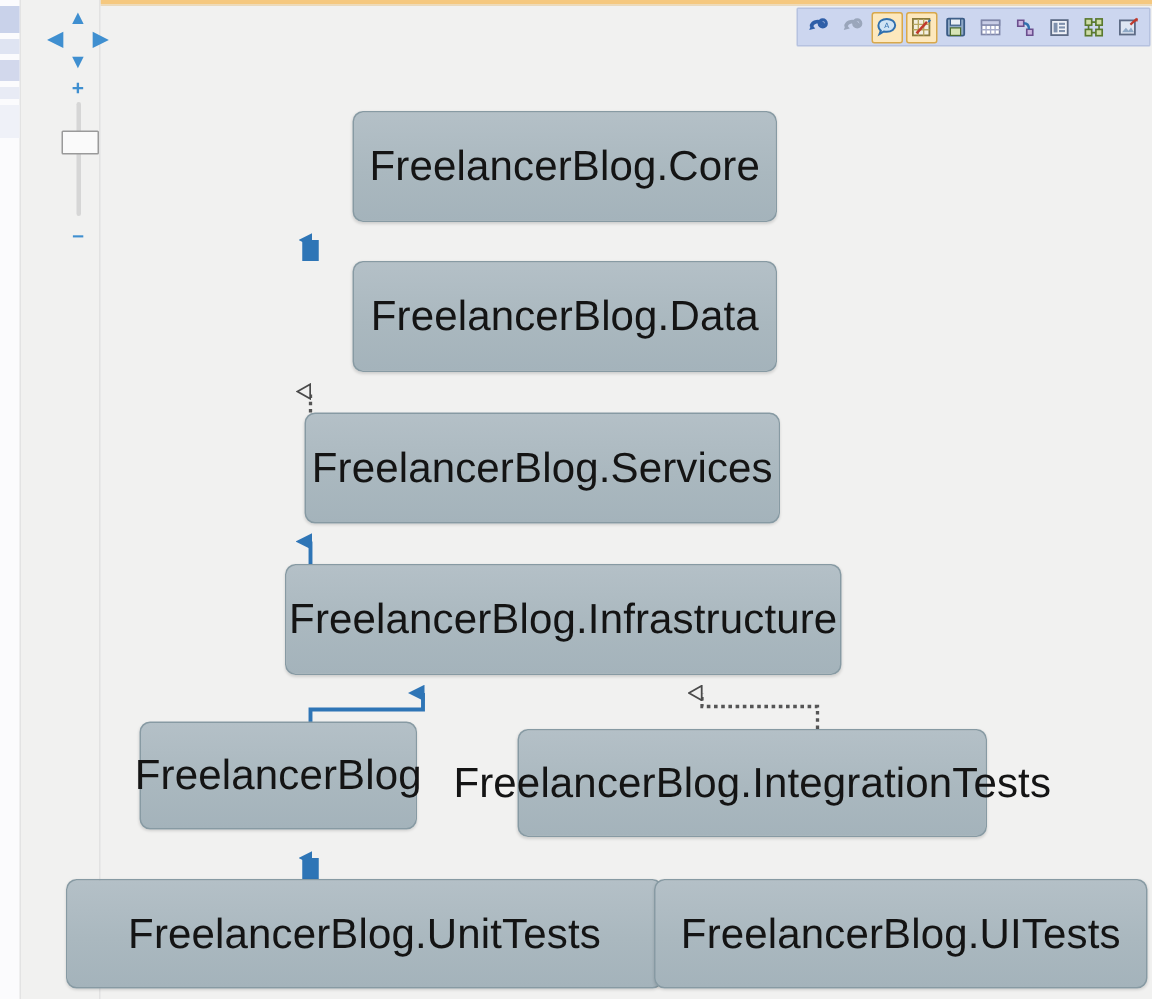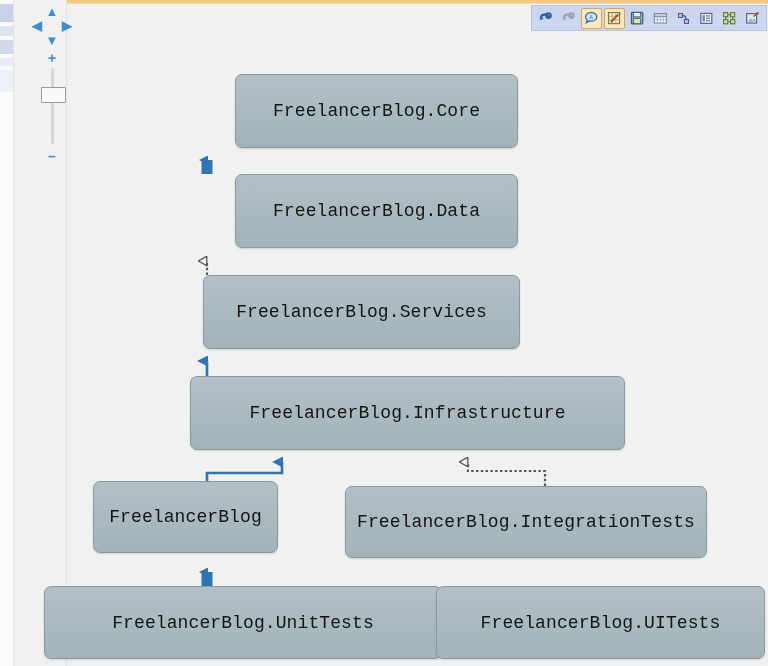--- a/index.html
+++ b/index.html
@@ -44,23 +44,23 @@
   .tb-btn svg{display:block;}
 
   
   .canvas{position:absolute;left:67px;top:5px;width:701px;height:661px;}
 
   
   .node{position:absolute;box-sizing:border-box;
     background:linear-gradient(180deg,#b4c0c7 0%,#aab8bf 55%,#a4b3bb 100%);
     border:1.6px solid #879aa3;border-radius:7px;
     display:flex;align-items:center;justify-content:center;
-    color:#141414;font-size:18px;letter-spacing:0.1px;
+    color:#141414;font-size:28px;letter-spacing:0.1px;
     box-shadow:0 1px 2px rgba(0,0,0,0.14);
-    font-family:Liberation Mono, monospace;
+    font-family:Liberation Sans, sans-serif;
   }
 
   
   .conn{position:absolute;left:0;top:0;width:701px;height:661px;pointer-events:none;overflow:visible;}
 </style>
 </head>
 <body>
 
 <div id="stage">
 
@@ -193,27 +193,27 @@
 
   <div class="node" style="left: 168px; top: 69px; width: 283px; height: 74px;">
         <span>FreelancerBlog.Core</span>
       </div>
       <div class="node" style="left: 168px; top: 169px; width: 283px; height: 74px; text-align: center;">
         <span>FreelancerBlog.Data</span>
       </div>
       <div class="node" style="left: 136px; top: 270px; width: 317px; height: 74px;">
         <span>FreelancerBlog.Services</span>
       </div>
-      <div class="node" style="left: 123px; top: 371px; width: 435px; height: 74px;">
+      <div class="node" style="left: 123px; top: 371px; width: 371px; height: 74px;">
         <span>FreelancerBlog.Infrastructure</span>
       </div>
       <div class="node" style="left: 26px; top: 476px; width: 185px; height: 72px;">
         <span>FreelancerBlog</span>
       </div>
-      <div class="node" style="left: 278px; top: 481px; width: 362px; height: 72px;">
+      <div class="node" style="left: 278px; top: 481px; width: 313px; height: 72px;">
         <span>FreelancerBlog.IntegrationTests</span>
       </div>
       <div class="node" style="left: -23px; top: 581px; width: 398px; height: 73px;">
         <span>FreelancerBlog.UnitTests</span>
       </div>
       <div class="node" style="left: 369px; top: 581px; width: 329px; height: 73px;">
         <span>FreelancerBlog.UITests</span>
       </div>
     </div>
 </div>

